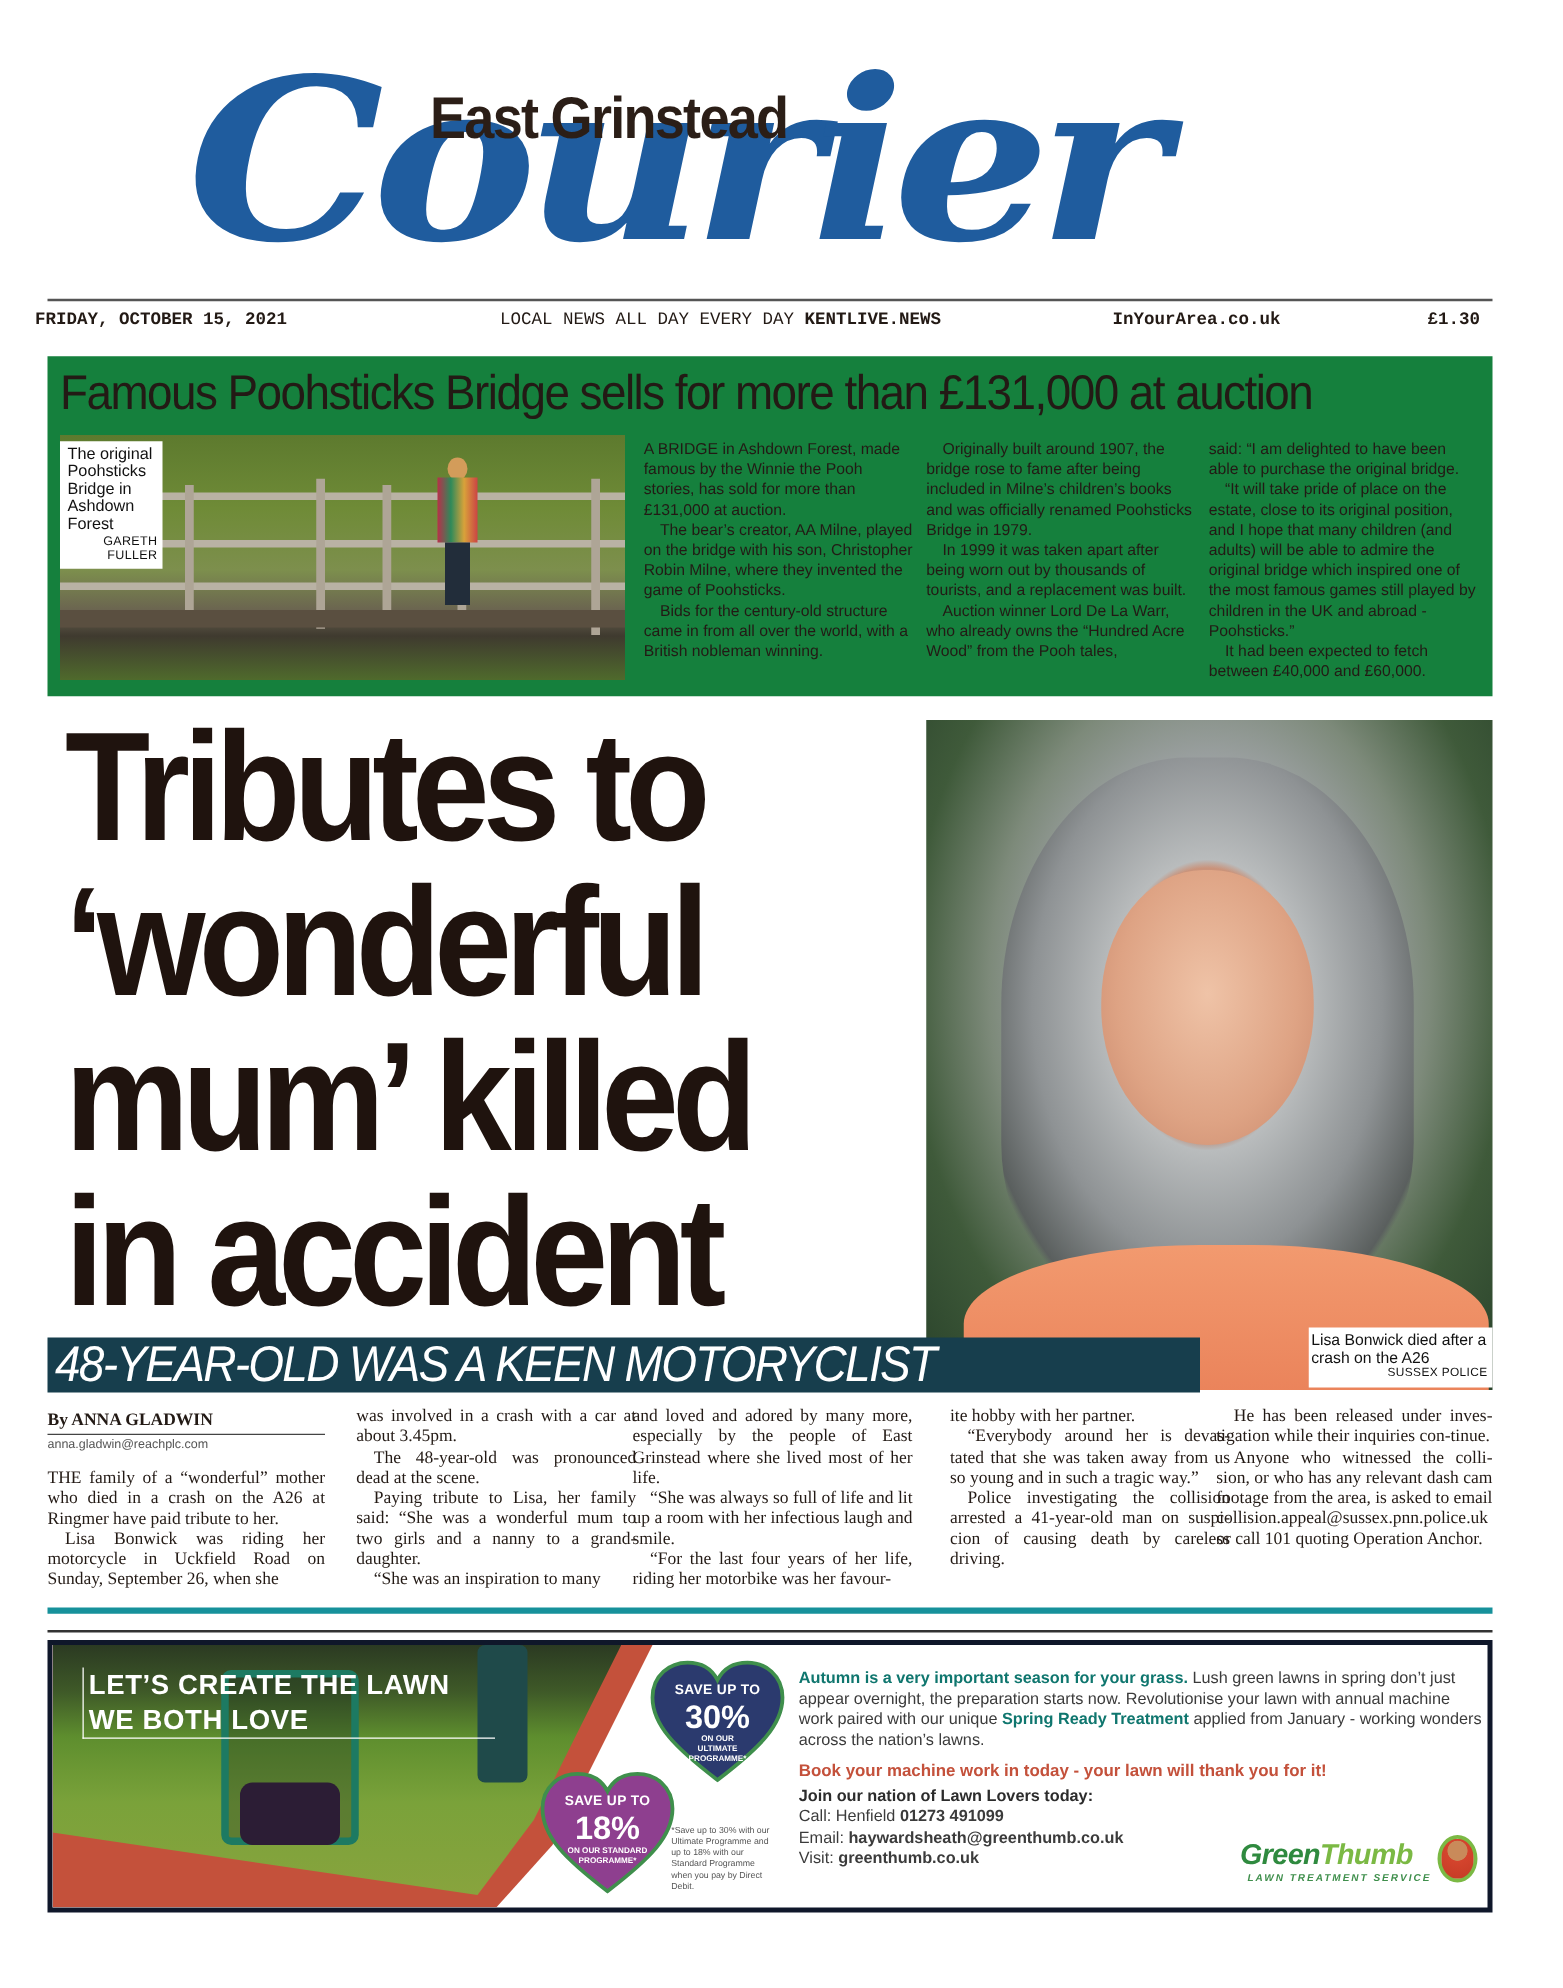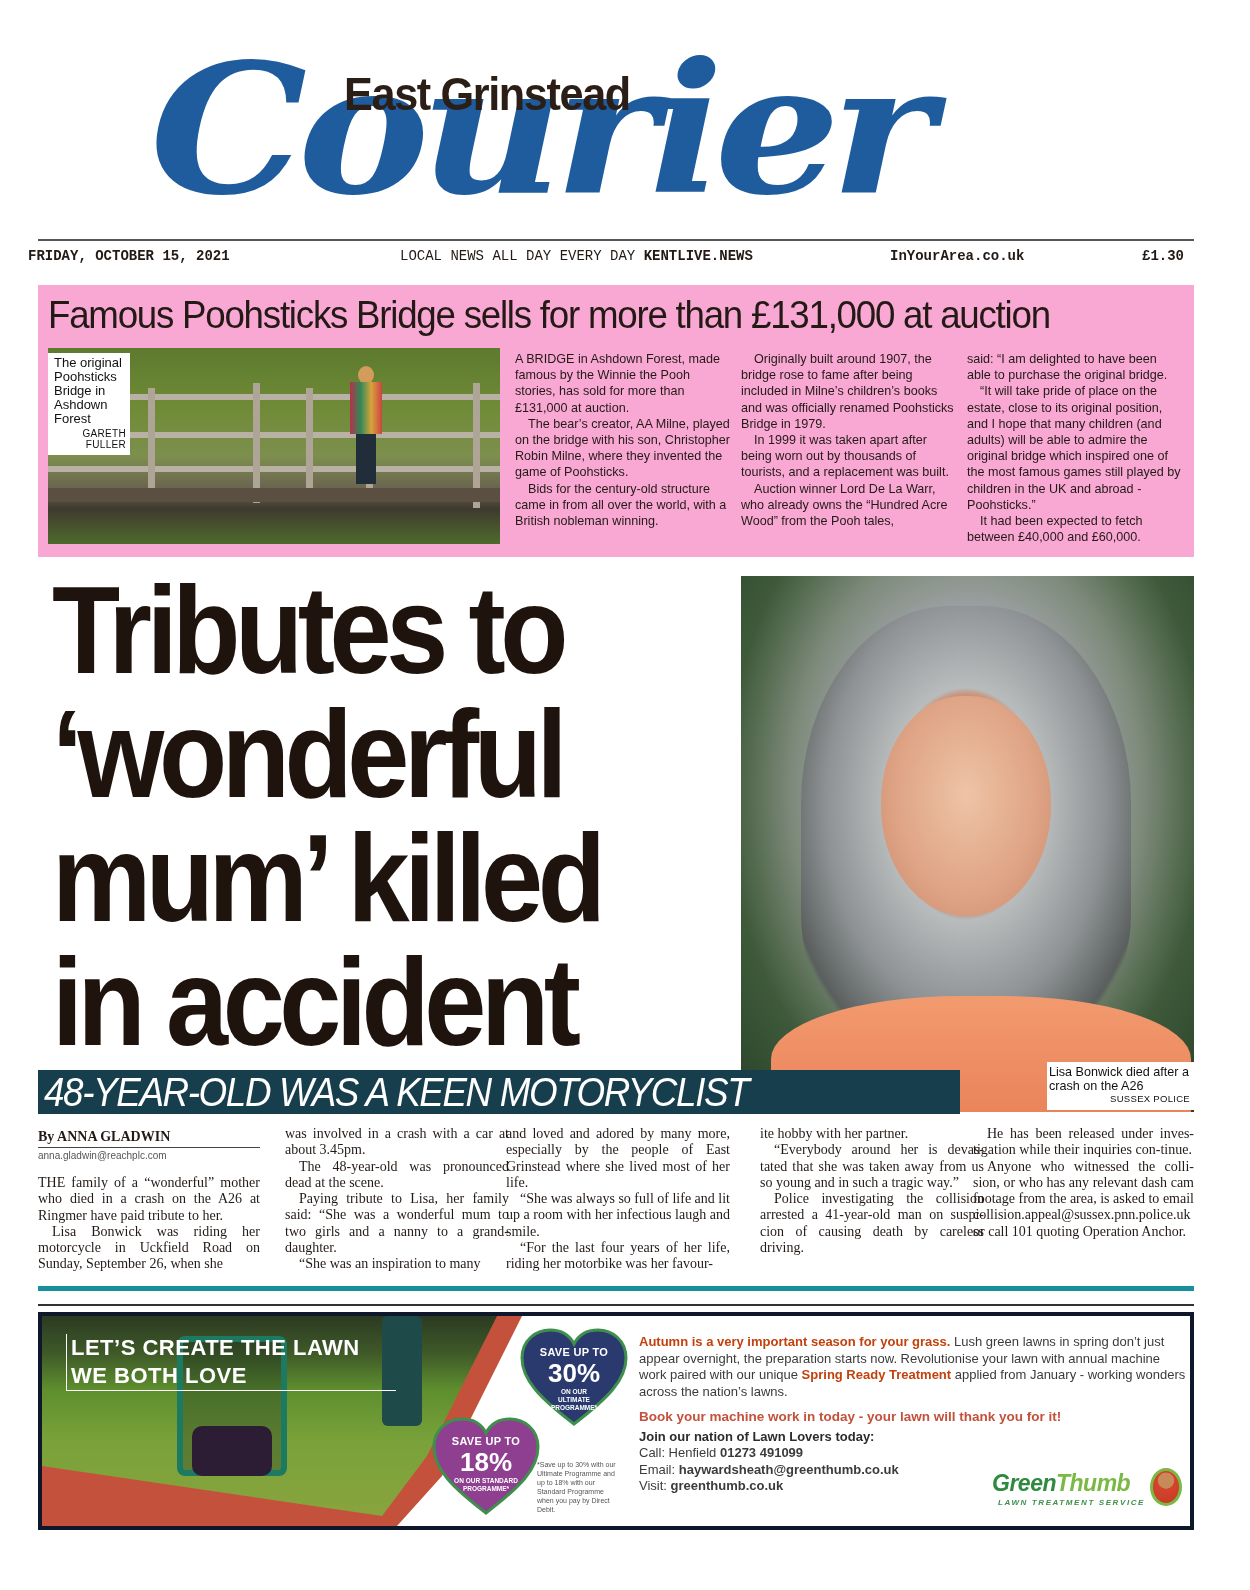--- a/index.html
+++ b/index.html
@@ -13,21 +13,21 @@
 
   .dateline-rule { position: absolute; left: 38px; top: 239px; width: 1156px; height: 2px; background: #555; }
   .dateline { position: absolute; left: 28px; top: 248px; width: 1156px; height: 20px; font-family: Liberation Mono, monospace; font-size: 14px; }
   .dl-date { position: absolute; left: 0; top: 0; font-weight: bold; }
   .dl-mid { position: absolute; left: 372px; top: 0; }
   .dl-mid b { font-weight: bold; }
   .dl-site { position: absolute; left: 862px; top: 0; font-weight: bold; }
   .dl-price { position: absolute; right: 0; top: 0; font-weight: bold; }
 
   
-  .pooh-panel { position: absolute; left: 38px; top: 285px; width: 1156px; height: 272px; background: #f9a8d4; }
+  .pooh-panel { position: absolute; left: 38px; top: 285px; width: 1156px; height: 272px; background: #15803d; }
   .pooh-head { position: absolute; left: 10px; top: 8px; font-family: "Liberation Sans", sans-serif; font-size: 39px; letter-spacing: -1.3px; color: #231a15; white-space: nowrap; transform: scaleX(0.94); transform-origin: left top; }
   .pooh-photo { position: absolute; left: 10px; top: 63px; width: 452px; height: 196px; overflow: hidden;
     background: linear-gradient(180deg, #5d7a2e 0%, #6f8b37 30%, #7d8f4d 55%, #6a6350 72%, #3f3a2f 82%, #4f6a2c 100%); }
   .bridge-rail { position: absolute; left: 0; height: 6px; width: 100%; background: #b9b2a4; }
   .bridge-post { position: absolute; width: 7px; background: #aea596; }
   .bridge-deck { position: absolute; left: 0; top: 140px; width: 100%; height: 14px; background: #5a4f40; }
   .person { position: absolute; left: 300px; top: 18px; width: 36px; height: 120px; }
   .person .head { position: absolute; left: 10px; top: 0; width: 16px; height: 18px; border-radius: 50%; background: #d39c5a; }
   .person .torso { position: absolute; left: 2px; top: 16px; width: 32px; height: 52px; background: linear-gradient(90deg,#b8304a,#2e8a5a,#d8a23a,#c44); }
   .person .legs { position: absolute; left: 8px; top: 68px; width: 20px; height: 50px; background: #222d3a; }
@@ -73,21 +73,21 @@
   .heart { position: absolute; width: 108px; height: 100px; }
   .heart svg { position: absolute; left: 0; top: 0; }
   .heart .t { position: absolute; left: 0; width: 100%; text-align: center; color: #fff; font-weight: bold; }
   .heart .t1 { top: 18px; font-size: 11px; letter-spacing: 0.3px; }
   .heart .t2 { top: 30px; font-size: 26px; }
   .heart .t3 { top: 60px; font-size: 6.5px; line-height: 8px; }
   .ad-footnote { position: absolute; left: 495px; top: 144px; width: 82px; font-size: 7px; line-height: 9px; color: #555; }
 
   .ad-right { position: absolute; left: 597px; top: 18px; width: 550px; font-size: 13px; line-height: 16.5px; color: #3b3b3b; }
   .ad-right .h { color: #3f8f4c; font-weight: bold; font-size: 15px; letter-spacing: 0.3px; margin-bottom: 6px; }
-  .ad-right .p b { color: #c2410c; }
+  .ad-right .p b { color: #0f766e; }
   .ad-right .cta { color: #c4513b; font-weight: bold; font-size: 13.5px; margin-top: 9px; margin-bottom: 3px; }
   .ad-right .join { font-weight: bold; color: #2c2c2c; }
   .gt-logo { position: absolute; left: 950px; top: 150px; width: 200px; height: 50px; }
   .gt-word { position: absolute; left: 0; top: 4px; font-weight: bold; font-style: italic; font-size: 23px; letter-spacing: -0.5px; }
   .gt-word .g1 { color: #2f8a3f; }
   .gt-word .g2 { color: #7bb944; }
   .gt-tag { position: absolute; left: 6px; top: 32px; font-size: 8px; font-style: italic; font-weight: bold; letter-spacing: 1.6px; color: #3f8f4c; }
   .gt-mascot { position: absolute; left: 158px; top: 2px; width: 32px; height: 38px; border-radius: 50%; border: 3px solid #7bb944; background: radial-gradient(circle at 50% 30%, #c98a5a 0%, #c98a5a 30%, #d4442d 32%, #c43a25 100%); }
 </style>
 </head>

